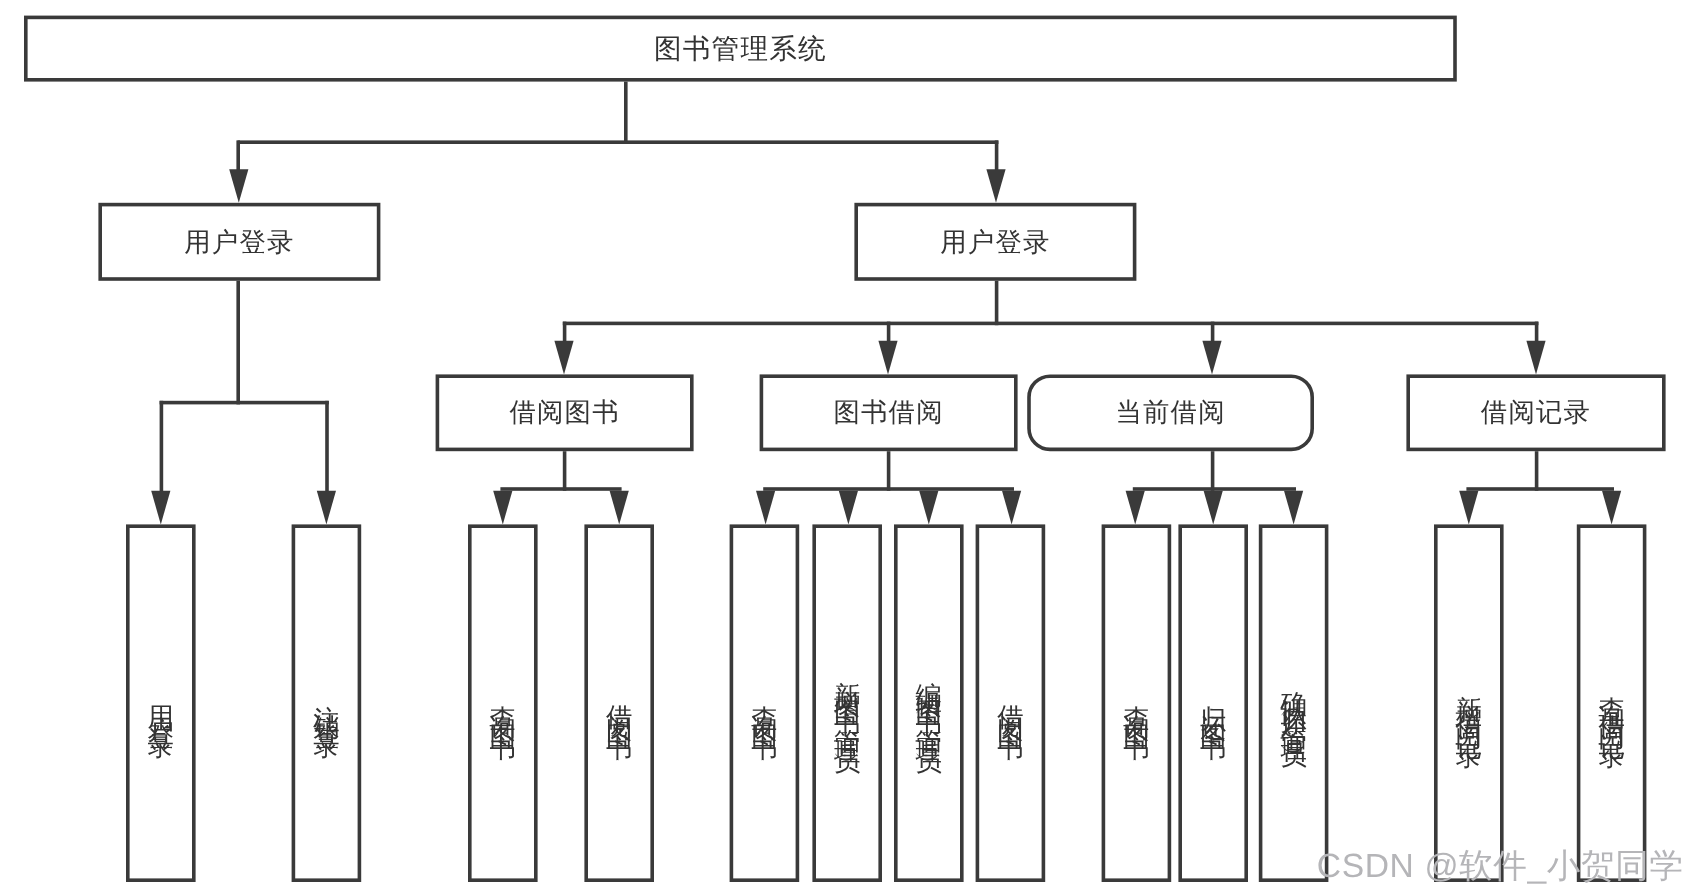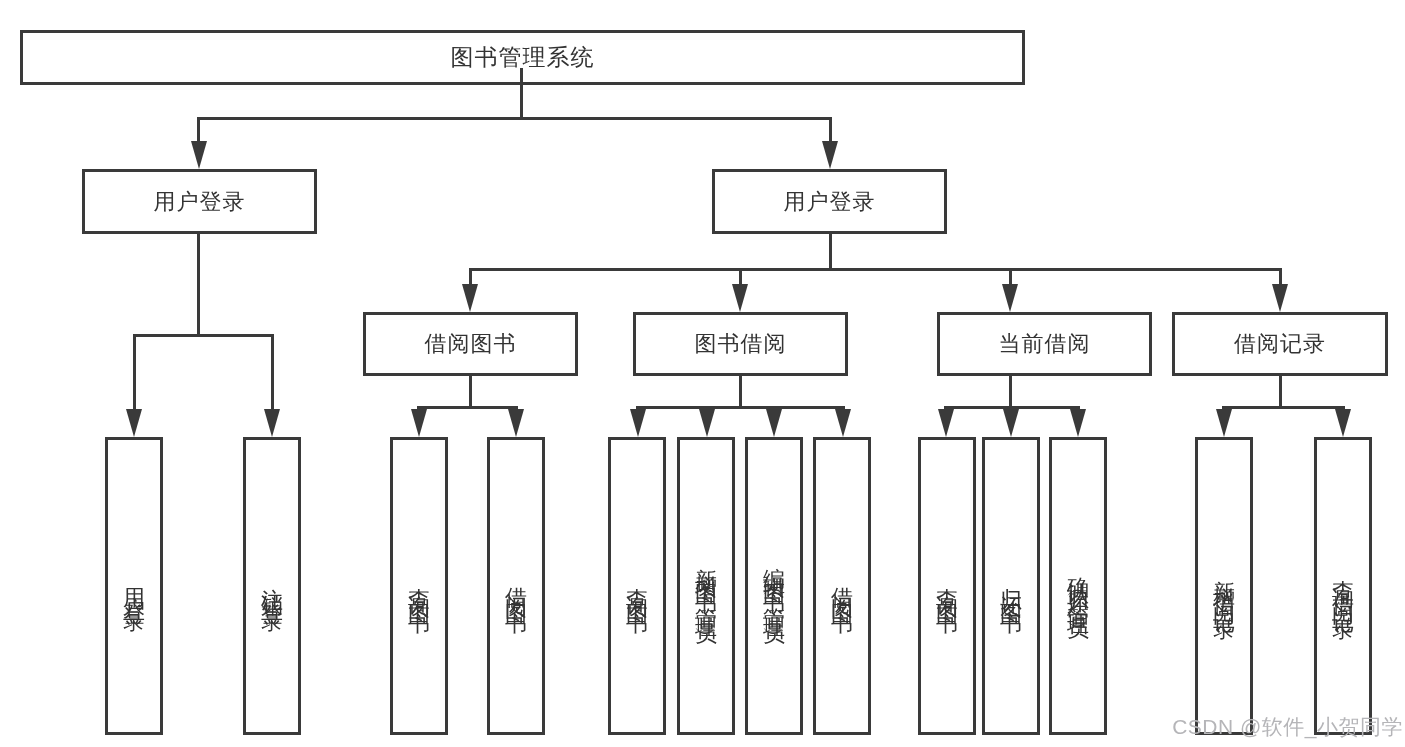--- a/index.html
+++ b/index.html
@@ -38,32 +38,32 @@
     position: absolute;
     width: 0; height: 0;
     border-left: 8px solid transparent;
     border-right: 8px solid transparent;
     border-top: 28px solid #3a3a3a;
   }
   .watermark {
     position: absolute;
     right: 2px;
     bottom: 6px;
-    font-size: 21px;
+    font-size: 28px;
     color: #b5b5b8;
     letter-spacing: 0.5px;
     white-space: nowrap;
   }
 </style>
 </head>
 <body>
 
 <div id="canvas">
 
-  <div class="box root-box" style="left:20px; top:30px; width:1005px; height:55px;">
+  <div class="box root-box" style="left:20px; top:13px; width:1194px; height:55px;">
     <span>图书管理系统</span>
   </div>
 
   <div class="vline" style="left:520px; top:68px; height:50px;"></div>
   <div class="hline" style="left:198px; top:117px; width:634px;"></div>
   <div class="vline" style="left:197px; top:117px; height:26px;"></div>
   <div class="arrow" style="left:191px; top:141px;"></div>
   <div class="vline" style="left:829px; top:117px; height:26px;"></div>
   <div class="arrow" style="left:822px; top:141px;"></div>
 
@@ -91,21 +91,21 @@
   <div class="arrow" style="left:1002px; top:284px;"></div>
   <div class="vline" style="left:1279px; top:268px; height:18px;"></div>
   <div class="arrow" style="left:1272px; top:284px;"></div>
 
   <div class="box" style="left:363px; top:312px; width:215px; height:64px;">
     <span>借阅图书</span>
   </div>
   <div class="box" style="left:633px; top:312px; width:215px; height:64px;">
     <span>图书借阅</span>
   </div>
-  <div class="box" style="left:937px; top:312px; width:215px; height:64px;">
+  <div class="box" style="left:856px; top:312px; width:239px; height:64px;border-radius:19px;">
     <span>当前借阅</span>
   </div>
   <div class="box" style="left:1172px; top:312px; width:216px; height:64px;">
     <span>借阅记录</span>
   </div>
 
   <div class="vline" style="left:469px; top:376px; height:33px;"></div>
   <div class="hline" style="left:417px; top:406px; width:101px;"></div>
   <div class="arrow" style="left:411px; top:409px;"></div>
   <div class="arrow" style="left:508px; top:409px;"></div>

